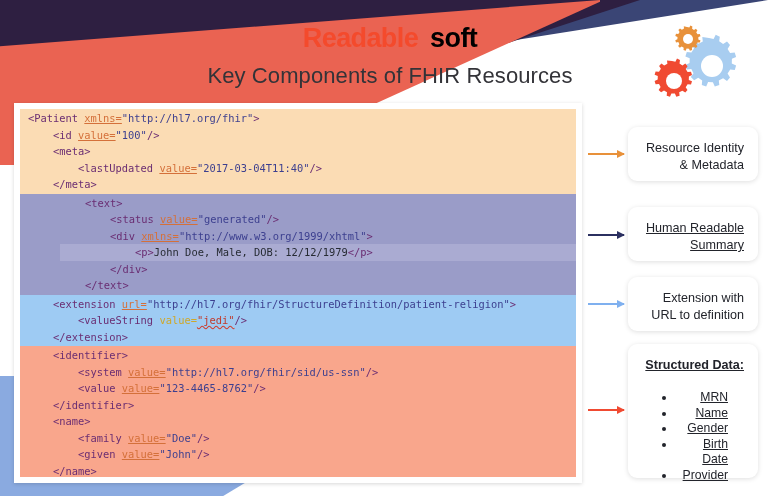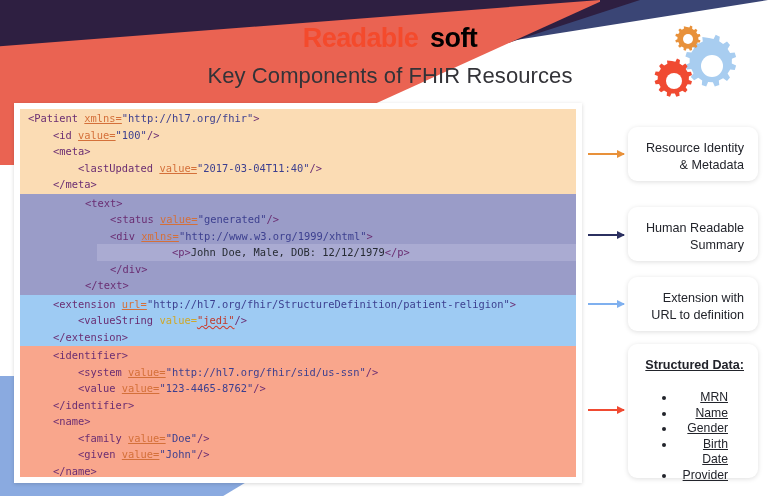--- a/index.html
+++ b/index.html
@@ -111,21 +111,21 @@
   .band-ext    { background: #9ecbf3; }
   .band-struct { background: #f9a68c; }
 
   .ln {
     font-family: "DejaVu Sans Mono", "Liberation Mono", monospace;
     font-size: 10.4px;
     line-height: 16.5px;
     white-space: pre;
     color: #5f2d6b;
   }
-  .hl-p { background: #aaabd2; margin-left: 37px; }
+  .hl-p { background: #aaabd2; }
 
   .tg { color: #6a2d72; }        
   .at { color: #d4703a; text-decoration: underline; }        
   .vl { color: #3c3f8f; }        
   .vy { color: #cfa82a; }        
   .txt { color: #262b33; }       
   .sq {
     color: #c0392b;
     text-decoration: underline wavy #d13b2a;
     text-decoration-skip-ink: none;
@@ -263,21 +263,21 @@
     </div>
   <div class="arrow" style="left:588px; top:409px; width:36px; color:#f04a31;">
       <i></i>
     </div>
 
   <div class="callout" style="left:628px; top:127px; width:130px; height:54px;">
     <div class="callout-text">Resource Identity
 &amp; Metadata</div>
   </div>
 
-  <div class="callout" style="left:628px; top:207px; width:130px; height:54px;">
+  <div class="callout" style="left:628px; top:207px; width:130px; height:54px;text-decoration:underline;">
     <div class="callout-text">Human Readable
 Summary</div>
   </div>
 
   <div class="callout" style="left:628px; top:277px; width:130px; height:54px;">
     <div class="callout-text">Extension with
 URL to definition</div>
   </div>
 
   <div class="callout" style="left:628px; top:344px; width:130px; height:134px;text-decoration:underline;">

